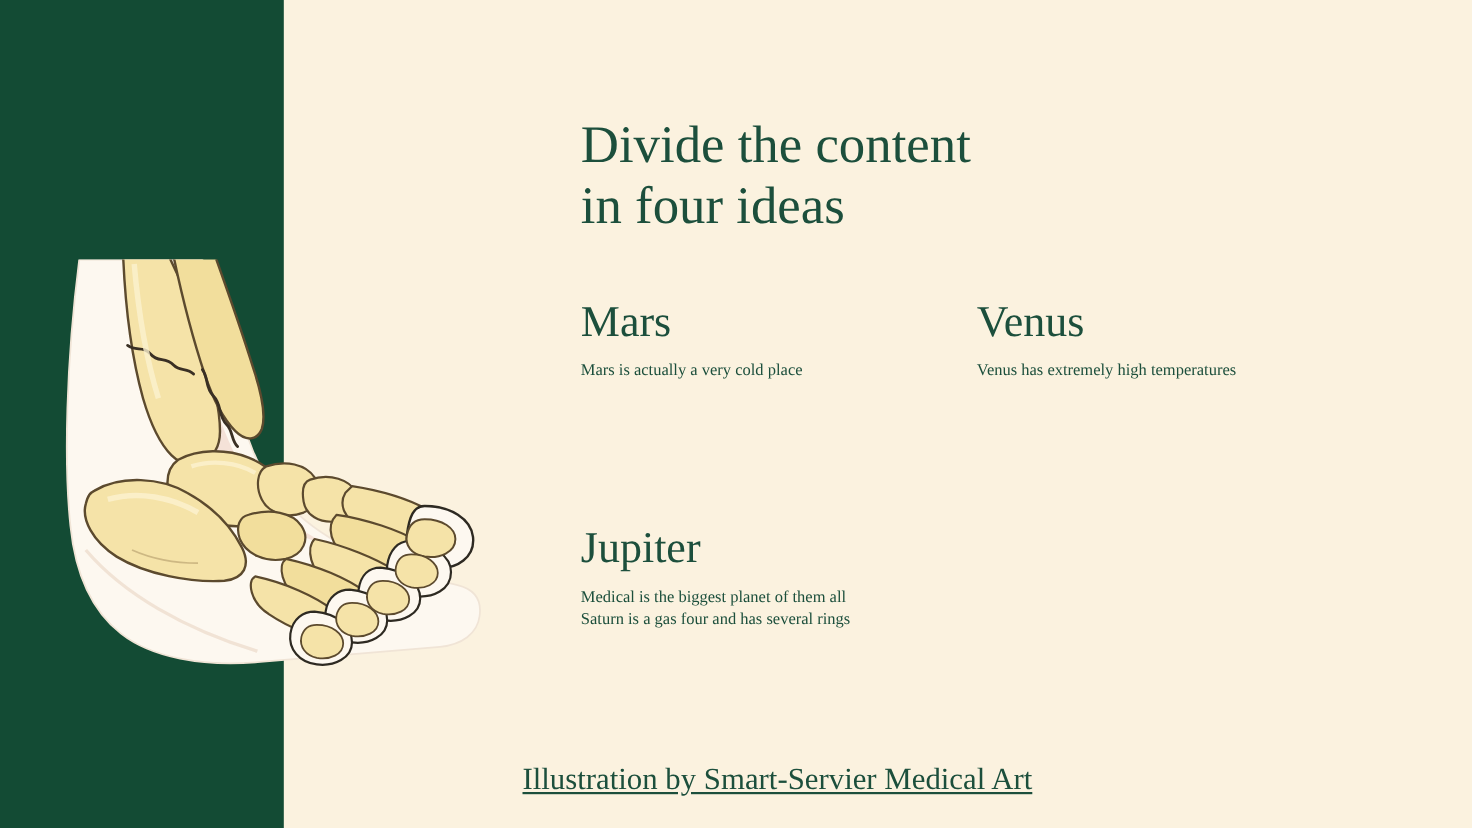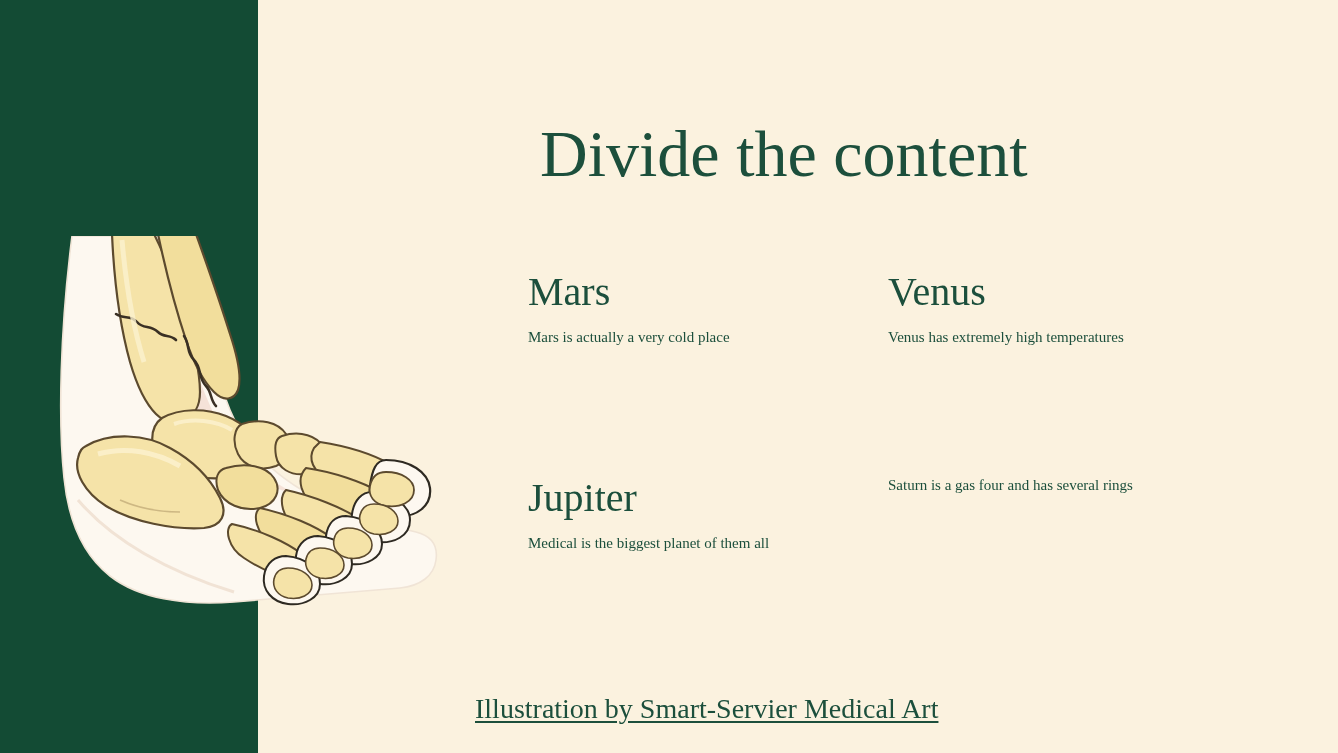--- a/index.html
+++ b/index.html
@@ -44,40 +44,40 @@
     overflow: visible;
   }
 
   
   .title {
     position: absolute;
     left: 528px;
     top: 72px;
     width: 700px;
     color: #1C4F3C;
-    font-size: 66px;
+    font-size: 48px;
     line-height: 1.16;
     font-weight: 400;
     letter-spacing: 0px;
-    margin-left: 12px;
   }
 
   
   .grid {
     position: absolute;
     left: 528px;
     top: 270px;
     width: 700px;
   }
   .grid-row {
     display: flex;
     flex-direction: row;
   }
   .grid-row.row-2 {
     margin-top: 128px;
+    flex-direction: column;
   }
   .cell {
     width: 360px;
     box-sizing: border-box;
     padding-right: 20px;
   }
   .cell.col-2 {
     width: 340px;
     padding-right: 0;
   }
@@ -226,20 +226,21 @@
                    C 244 386, 238 378, 240 369 C 242 361, 247 358, 254 358 Z" fill="#F5E3A8" stroke="#5C4A2E" stroke-width="1.6"></path>
         </g>
 
         <path d="M 44 290 C 78 330, 134 362, 200 382" fill="none" stroke="#F0E0D2" stroke-width="3" opacity="0.9"></path>
       </g>
     </svg>
   </div>
 
   <h1 class="title">
     <span>Divide the content</span><br>
+    <span>in four ideas</span>
   </h1>
 
   <div class="grid">
 
     <div class="grid-row row-1">
       <div class="cell col-1">
         <h2 class="cell-title">Mars</h2>
         <p class="cell-body">Mars is actually a very cold place</p>
       </div>
       <div class="cell col-2">

